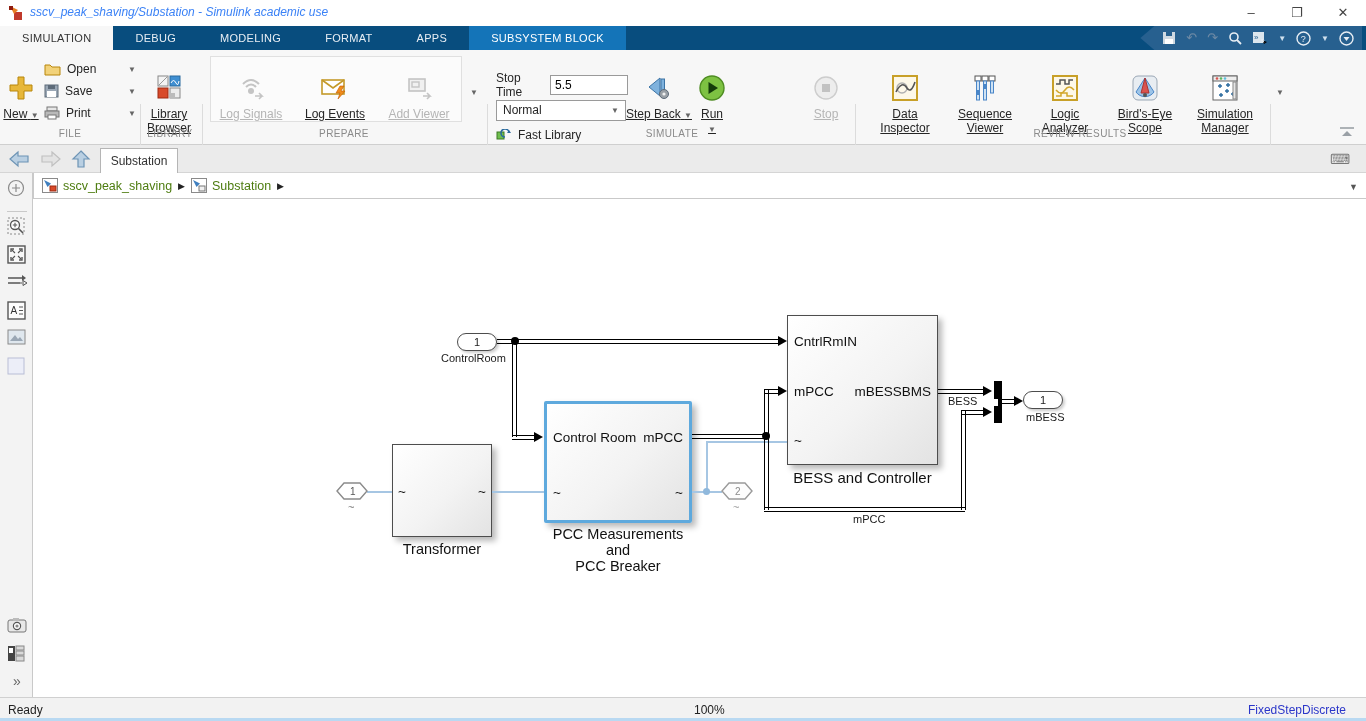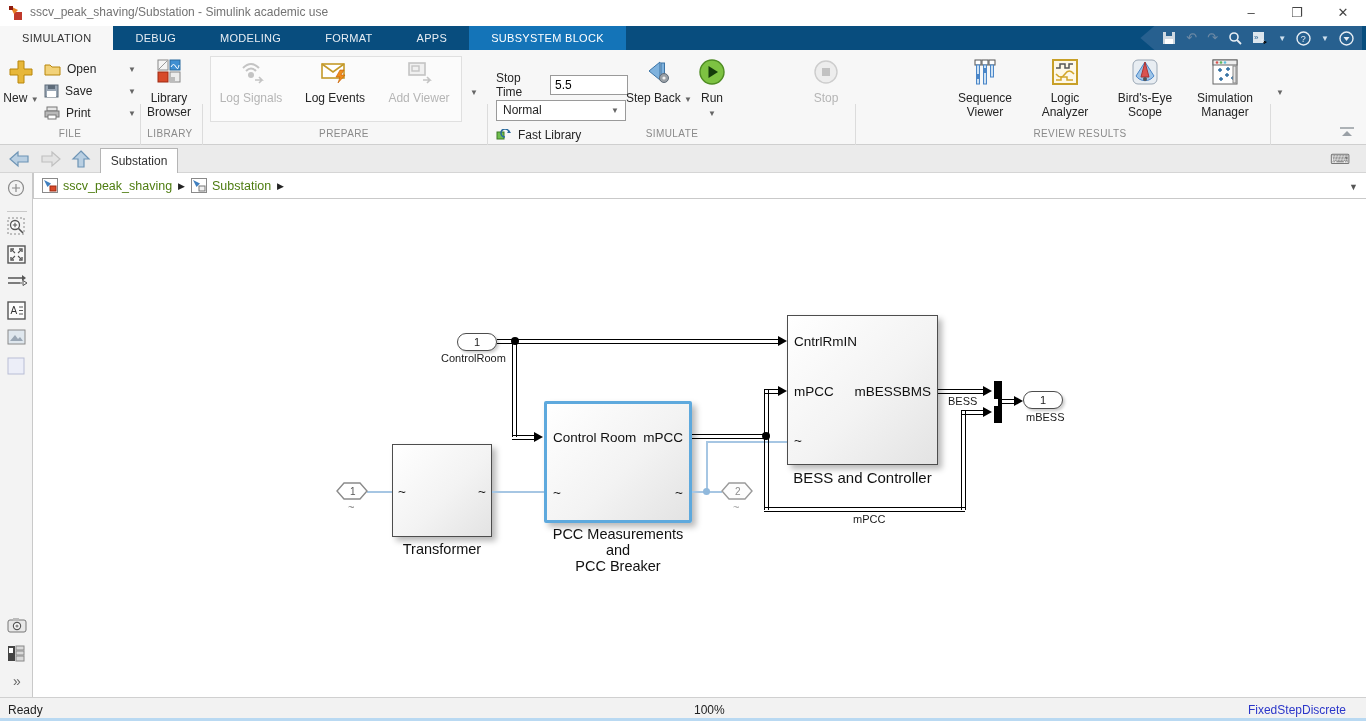--- a/index.html
+++ b/index.html
@@ -3,38 +3,38 @@
 <meta charset="utf-8">
 <style>
   * { margin:0; padding:0; box-sizing:border-box; }
   html,body { width:1366px; height:721px; overflow:hidden; }
   body { font-family:"Liberation Sans", sans-serif; background:#fff; color:#222; }
   .abs { position:absolute; }
   #app { position:relative; width:1366px; height:721px; background:#fff; overflow:hidden; }
 
   
   #titlebar { left:0; top:0; width:1366px; height:26px; background:#fff; }
-  #titlebar .title { left:30px; top:5px; font-size:12px; color:#737373; }
+  #titlebar .title { left:30px; top:5px; font-size:12px; color:#3b82f6;font-style:italic; }
   .winbtn { top:0; width:46px; height:26px; text-align:center; line-height:26px; font-size:13px; color:#444; cursor:default; }
 
   
   #ribbonrow { left:0; top:26px; width:1366px; height:24px; background:#084d7e; }
   .rtab { height:24px; line-height:24px; padding:0 22px; float:left; font-size:11px; color:#e8eef4; letter-spacing:.3px; }
   .rtab.active { background:#f7f7f7; color:#333; }
   .rtab.context { background:#1474b8; color:#fff; }
   #qat { right:4px; top:0; height:24px; background:#27608f; clip-path:polygon(14px 0,100% 0,100% 100%,14px 100%,0 50%); display:flex; align-items:center; padding:0 8px 0 22px; gap:10px; }
   .qicon { font-size:13px; color:#e8eef4; line-height:22px; }
   .qicon.dim { color:#6e8aa5; }
   .qcaret { font-size:8px; color:#cfe0ee; }
 
   
   #toolstrip { left:0; top:50px; width:1366px; height:95px; background:#f7f7f7; border-bottom:1px solid #cfcfcf; }
   .sep { top:54px; width:1px; height:82px; background:#dcdcdc; }
   .seclabel { top:78px; font-size:10px; color:#8a8a8a; text-align:center; letter-spacing:.4px; }
-  .bigbtn { top:6px; width:74px; text-align:center; font-size:12px; color:#252525; }
+  .bigbtn { top:22px; width:74px; text-align:center; font-size:12px; color:#252525;text-decoration:underline; }
   .bigbtn .bicon { display:block; height:30px; margin:2px auto 3px; }
   .bigbtn.disabled { color:#b5b5b5; }
   .smallrow { height:22px; font-size:12px; color:#252525; display:flex; align-items:center; gap:6px; }
   .carettiny { font-size:8px; color:#666; }
   #prepare-panel { left:210px; top:6px; width:252px; height:66px; border:1px solid #e0e0e0; background:#fbfbfb; }
   .stoptime-input { width:78px; height:20px; border:1px solid #9a9a9a; font-size:12px; padding:1px 4px; background:#fff; font-family:"Liberation Sans",sans-serif; }
   .mode-select { width:130px; height:21px; border:1px solid #9a9a9a; background:#fff; font-size:12px; display:flex; align-items:center; justify-content:space-between; padding:0 6px; }
 
   
   #doctabrow { left:0; top:145px; width:1366px; height:28px; background:#ebebeb; border-bottom:1px solid #d5d5d5; }
@@ -291,20 +291,30 @@
           <svg width="28" height="28" style="margin:0 auto">
             <circle cx="14" cy="14" r="11" fill="#ededed" stroke="#cdcdcd" stroke-width="1.4"></circle>
             <rect x="10" y="10" width="8" height="8" fill="#c2c2c2"></rect>
           </svg>
         </span>
       <span>Stop</span>
     </div>
     <div class="abs seclabel" style="left:622px;width:100px">SIMULATE</div>
     <div class="abs sep" style="left:855px"></div>
 
+    <div class="abs bigbtn" style="left:868px">
+      <span class="bicon">
+          <svg width="28" height="28" style="margin:0 auto">
+            <rect x="2" y="2" width="24" height="24" fill="#fdf8e8" stroke="#c8a028" stroke-width="2"></rect>
+            <circle cx="11" cy="14" r="5" fill="none" stroke="#b0b0b0" stroke-width="1.4"></circle>
+            <path d="M5 18 q6 -12 11 -4 q4 6 8 -6" stroke="#555" fill="none" stroke-width="1.6"></path>
+          </svg>
+        </span>
+      <span>Data Inspector</span>
+    </div>
     <div class="abs bigbtn" style="left:948px">
       <span class="bicon">
           <svg width="28" height="28" style="margin:0 auto">
             <rect x="4" y="2" width="6" height="5" fill="#fff" stroke="#555"></rect>
             <rect x="11" y="2" width="6" height="5" fill="#fff" stroke="#555"></rect>
             <rect x="18" y="2" width="6" height="5" fill="#fff" stroke="#555"></rect>
             <rect x="5.5" y="7" width="3" height="19" fill="#cfe2f3" stroke="#4a86c8"></rect>
             <rect x="12.5" y="7" width="3" height="19" fill="#cfe2f3" stroke="#4a86c8"></rect>
             <rect x="12.5" y="10" width="3" height="5" fill="#4a86c8"></rect>
             <rect x="5.5" y="16" width="3" height="5" fill="#4a86c8"></rect>

